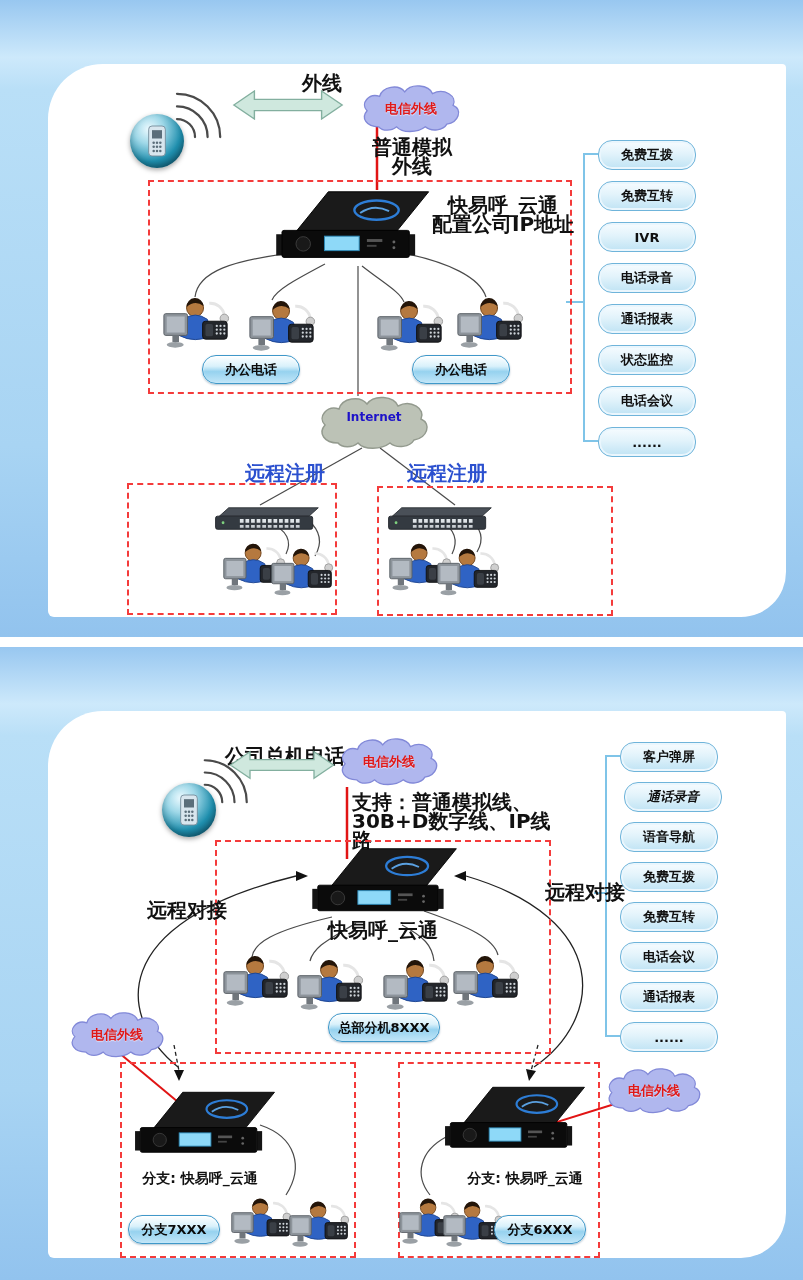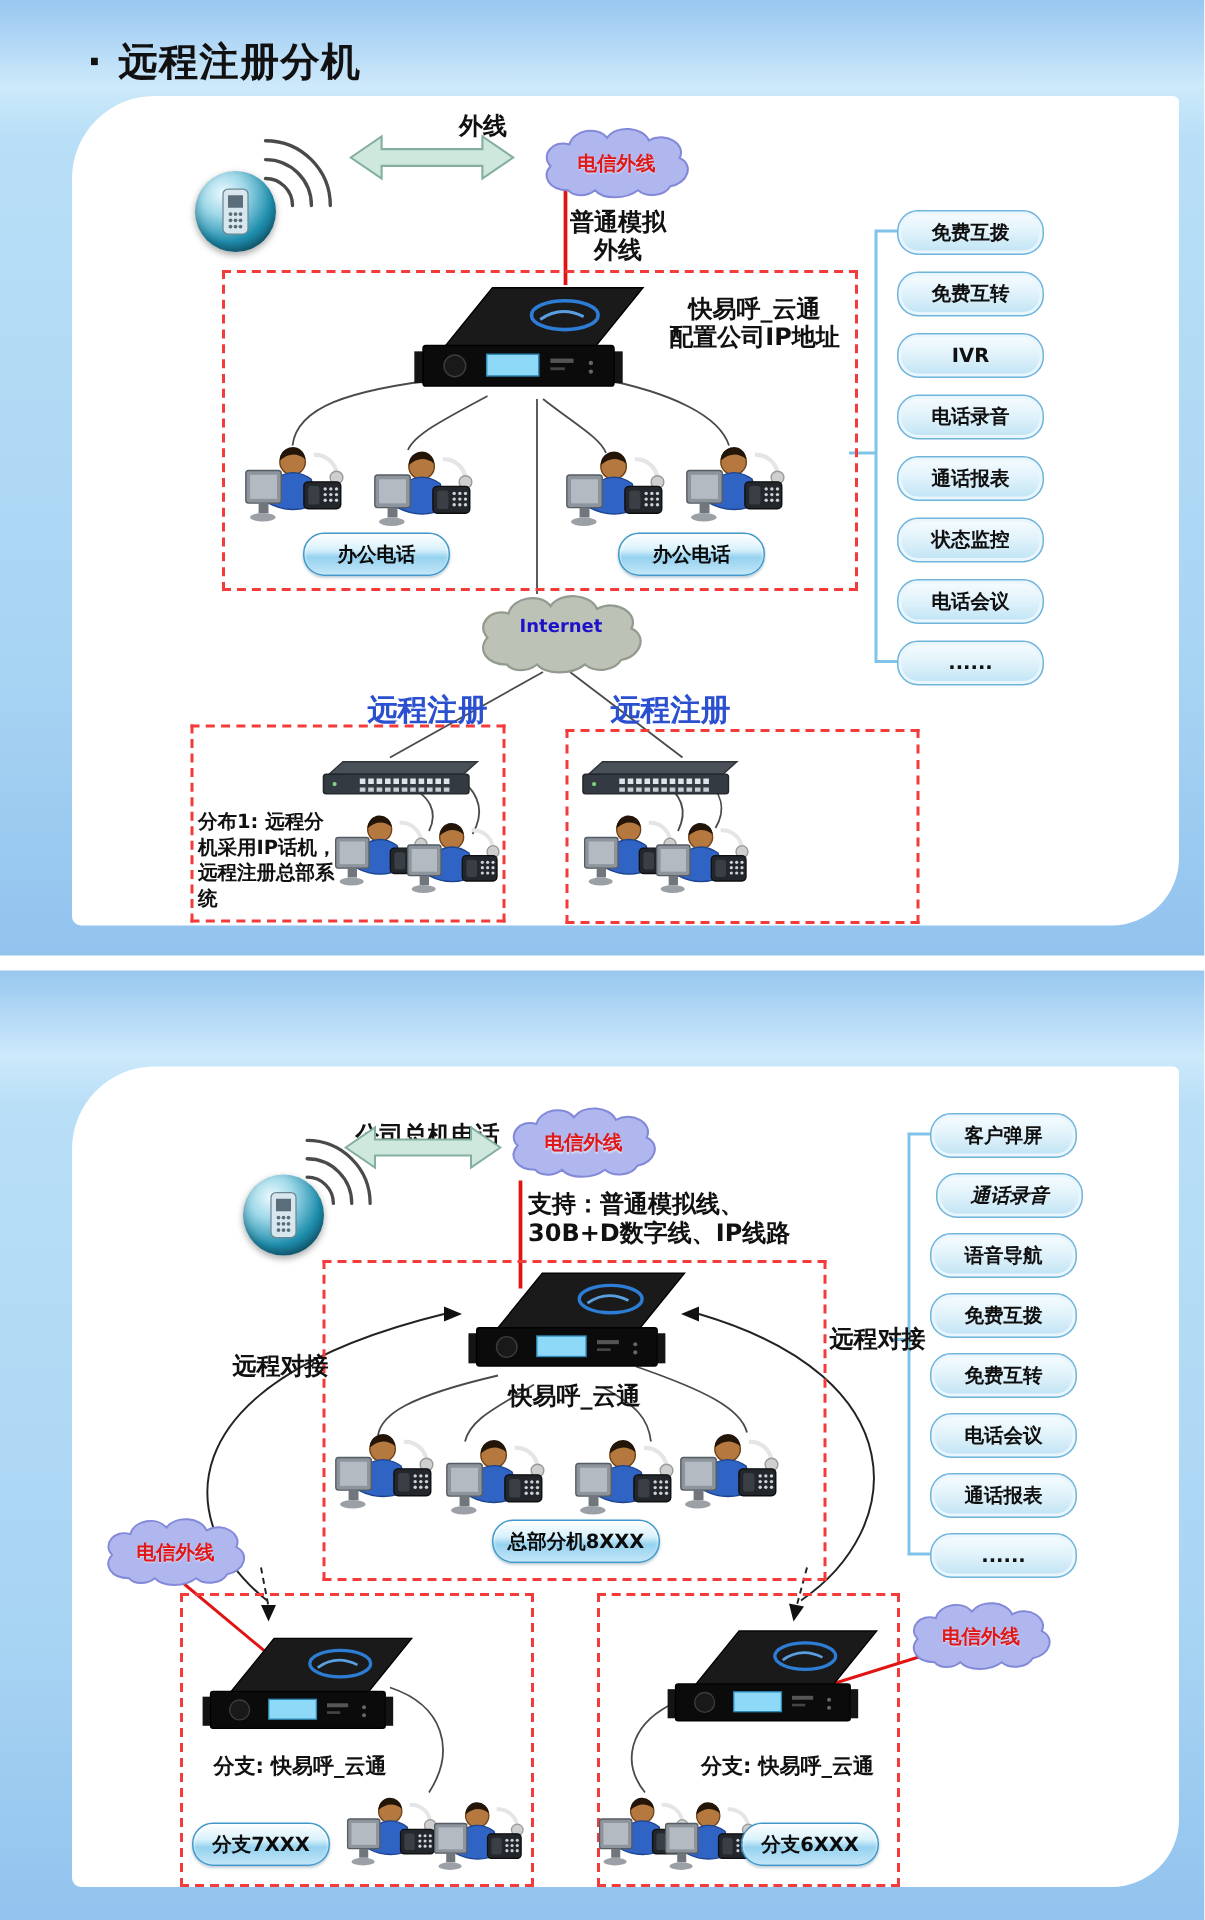--- a/index.html
+++ b/index.html
@@ -17,21 +17,21 @@
   .dashed-box{position:absolute;border:2px dashed #f43b3b;}
   .pill-strong{position:absolute;display:flex;align-items:center;justify-content:center;
     background:linear-gradient(180deg,#fdffff 0%,#d9f1fb 38%,#96d2ef 58%,#c2e6f8 100%);
     border:1.5px solid #3f98c9;border-radius:14px;font-weight:bold;font-size:13px;color:#0b0b0b;
     box-shadow:inset 0 1px 2px #ffffff,0 1px 2px rgba(0,60,100,.3);}
   .pill-soft{position:absolute;display:flex;align-items:center;justify-content:center;
     background:linear-gradient(180deg,#f7fcff 0%,#e2f3fb 45%,#bfe3f4 100%);
     border:1.5px solid #6fb4da;border-radius:14px;font-weight:bold;font-size:13px;color:#101010;
     box-shadow:inset 0 0 0 2px #eaf6fd;}
   .red-label{position:absolute;color:#e01818;font-weight:bold;font-size:13px;text-align:center;text-shadow:0 1px 1px rgba(255,255,255,.6);}
-  .black-label{position:absolute;color:#111;font-weight:bold;font-size:16px;text-align:center;line-height:19px;}
+  .black-label{position:absolute;color:#111;font-weight:bold;font-size:20px;text-align:center;line-height:19px;}
   .blue-label{position:absolute;color:#2b50cf;font-weight:bold;font-size:20px;text-align:center;}
   .desc-text{position:absolute;color:#111;font-weight:bold;font-size:13px;line-height:17px;text-align:left;}
   .desc-text span{display:block;}
   .internet-label{position:absolute;color:#1d12c9;font-weight:bold;font-size:12px;text-align:center;}
   .cloud-purple use{fill:#b0b7ee;stroke:#8289d8;}
   .cloud-gray use{fill:#bcc2b6;stroke:#939a8e;}
   .phone-badge{position:absolute;border-radius:50%;
     background:radial-gradient(circle at 35% 28%,#ecfaff 0%,#9fd8e8 28%,#1f8fae 62%,#083c52 100%);
     box-shadow:0 2px 5px rgba(0,0,0,.35), inset 0 -3px 6px rgba(0,0,0,.25);
     display:flex;align-items:center;justify-content:center;}
@@ -112,21 +112,20 @@
           <circle cx="8" cy="32" r="1.5"></circle>
           <circle cx="12" cy="32" r="1.5"></circle>
           <circle cx="16" cy="32" r="1.5"></circle>
         </g>
     </symbol>
   </defs>
 </svg>
 
 <section class="slide" id="slide1">
   <div class="panel"></div>
-  <div class="slide-title">· 远程注册分机</div>
 
   <svg class="overlay" width="803" height="637" viewBox="0 0 803 637">
     <path d="M377,96 L377,190" stroke="#e11414" stroke-width="2.5" fill="none"></path>
     <path d="M358,266 L358,396" stroke="#4a4a4a" stroke-width="1.2" fill="none"></path>
     <g stroke="#4a4a4a" stroke-width="1.2" fill="none">
       <path d="M300,252 C230,260 198,272 195,297"></path>
       <path d="M325,264 C295,280 276,290 272,300"></path>
       <path d="M362,266 C385,284 400,292 404,302"></path>
       <path d="M398,252 C450,262 480,278 486,297"></path>
       <path d="M362,448 L260,505"></path>
@@ -200,26 +199,20 @@
   <div class="dashed-box" style="left:127px;top:483px;width:206px;height:128px;"></div>
   <div class="dashed-box" style="left:377px;top:486px;width:232px;height:126px;"></div>
 
   <svg class="abs" style="left:210px;top:505px;" width="112" height="28" viewBox="0 0 116 30">
       <use href="#sym-switch"></use>
     </svg>
   <svg class="abs" style="left:383px;top:505px;" width="112" height="28" viewBox="0 0 116 30">
       <use href="#sym-switch"></use>
     </svg>
 
-  <div class="desc-text" style="left:132px;top:540px;width:95px;">
-    <span>分布1: 远程分</span>
-    <span>机采用IP话机，</span>
-    <span>远程注册总部系</span>
-    <span>统</span>
-  </div>
 
   <svg class="abs" style="left:222px;top:540px;" width="64" height="58" viewBox="0 0 72 62">
       <use href="#sym-ws"></use>
     </svg>
   <svg class="abs" style="left:270px;top:545px;" width="64" height="58" viewBox="0 0 72 62">
       <use href="#sym-ws"></use>
     </svg>
   <svg class="abs" style="left:388px;top:540px;" width="64" height="58" viewBox="0 0 72 62">
       <use href="#sym-ws"></use>
     </svg>

